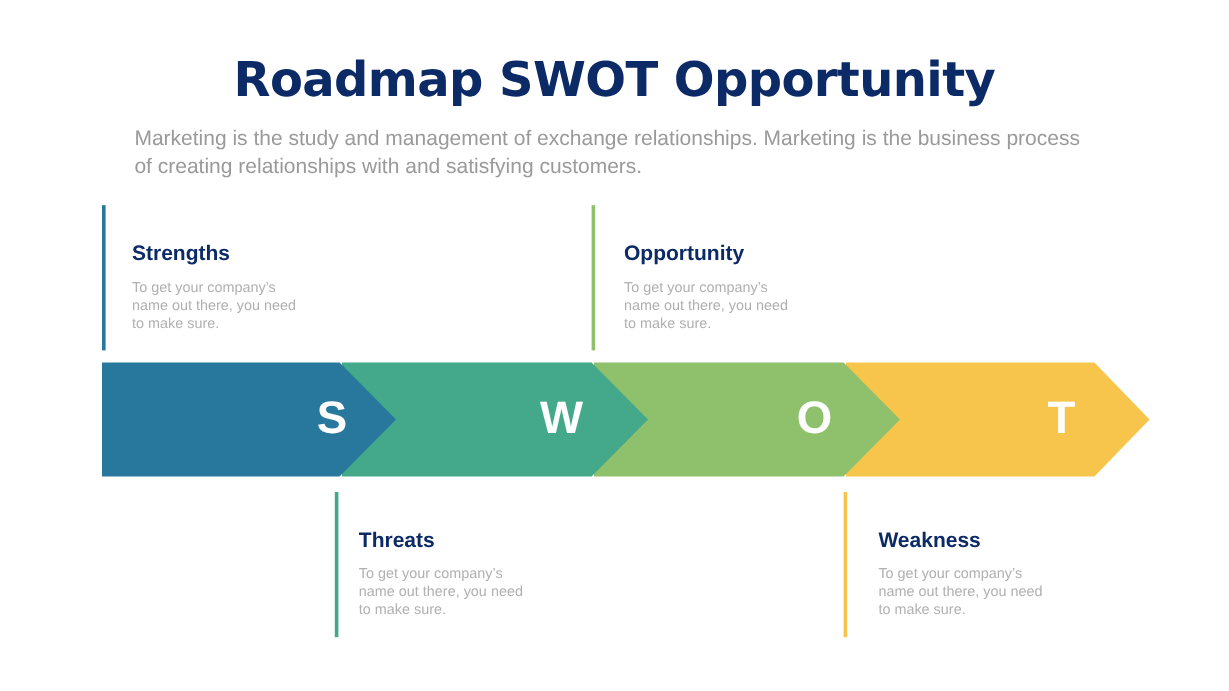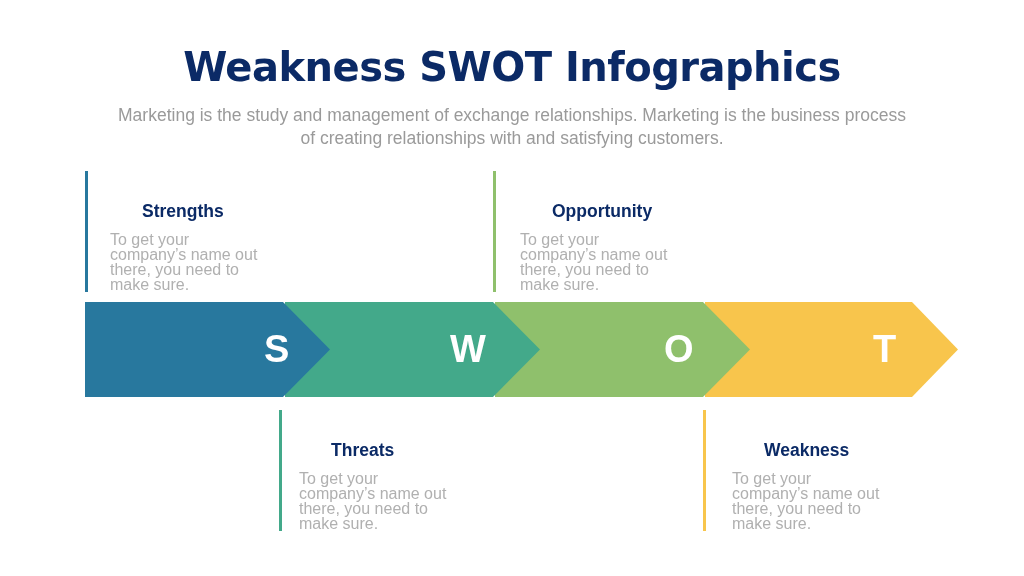--- a/index.html
+++ b/index.html
@@ -1,28 +1,28 @@
 <!DOCTYPE html>
 <html><head>
 <meta charset="utf-8">
 <style>
   html, body { margin:0; padding:0; }
   body { width:1024px; height:576px; background:#ffffff; position:relative; overflow:hidden; font-family:"Liberation Sans", sans-serif; }
   .title { position:absolute; top:44px; left:0; width:1024px; text-align:center; font-family:"DejaVu Sans", sans-serif; font-weight:bold; font-size:40px; color:#0b2a66; letter-spacing:-0.5px; }
-  .subtitle { position:absolute; top:104px; left:112px; width:800px; text-align:center; font-size:17.5px; line-height:23px; color:#9a9a9a; }
+  .subtitle { position:absolute; top:104px; left:112px; width:800px; font-size:17.5px; line-height:23px; color:#9a9a9a; }
   .letter { position:absolute; top:302px; height:95px; line-height:95px; color:#fff; font-weight:bold; font-size:38px; font-family:"Liberation Sans", sans-serif; }
   .card { position:absolute; width:170px; }
   .card .bar { position:absolute; left:0; top:0; width:3px; height:121px; }
-  .card .head { position:absolute; left:25px; top:30px; font-weight:bold; font-size:17.5px; color:#0b2a66; white-space:nowrap;margin-left:32px; }
-  .card .body { position:absolute; left:25px; top:61px; width:150px; font-size:16px; line-height:15px; color:#b0b0b0; }
+  .card .head { position:absolute; left:25px; top:30px; font-weight:bold; font-size:17.5px; color:#0b2a66; white-space:nowrap; }
+  .card .body { position:absolute; left:25px; top:61px; width:150px; font-size:12px; line-height:15px; color:#b0b0b0; }
 </style>
 </head>
 <body>
 
-<div class="title">Weakness SWOT Infographics</div>
+<div class="title">Roadmap SWOT Opportunity</div>
 <div class="subtitle">Marketing is the study and management of exchange relationships. Marketing is the business process of creating relationships with and satisfying customers.</div>
 
 <svg width="1024" height="576" style="position:absolute;left:0;top:0;">
   <polygon points="705,302 912,302 958,349.5 912,397 705,397" fill="#f8c54c"></polygon>
   <polygon points="495,302 703,302 750,349.5 703,397 495,397" fill="#8fc06c"></polygon>
   <polygon points="285,302 493,302 540,349.5 493,397 285,397" fill="#43a98a"></polygon>
   <polygon points="85,302 283,302 330,349.5 283,397 85,397" fill="#28789e"></polygon>
 </svg>
 
 <div class="letter" style="left:264px;">S</div>

